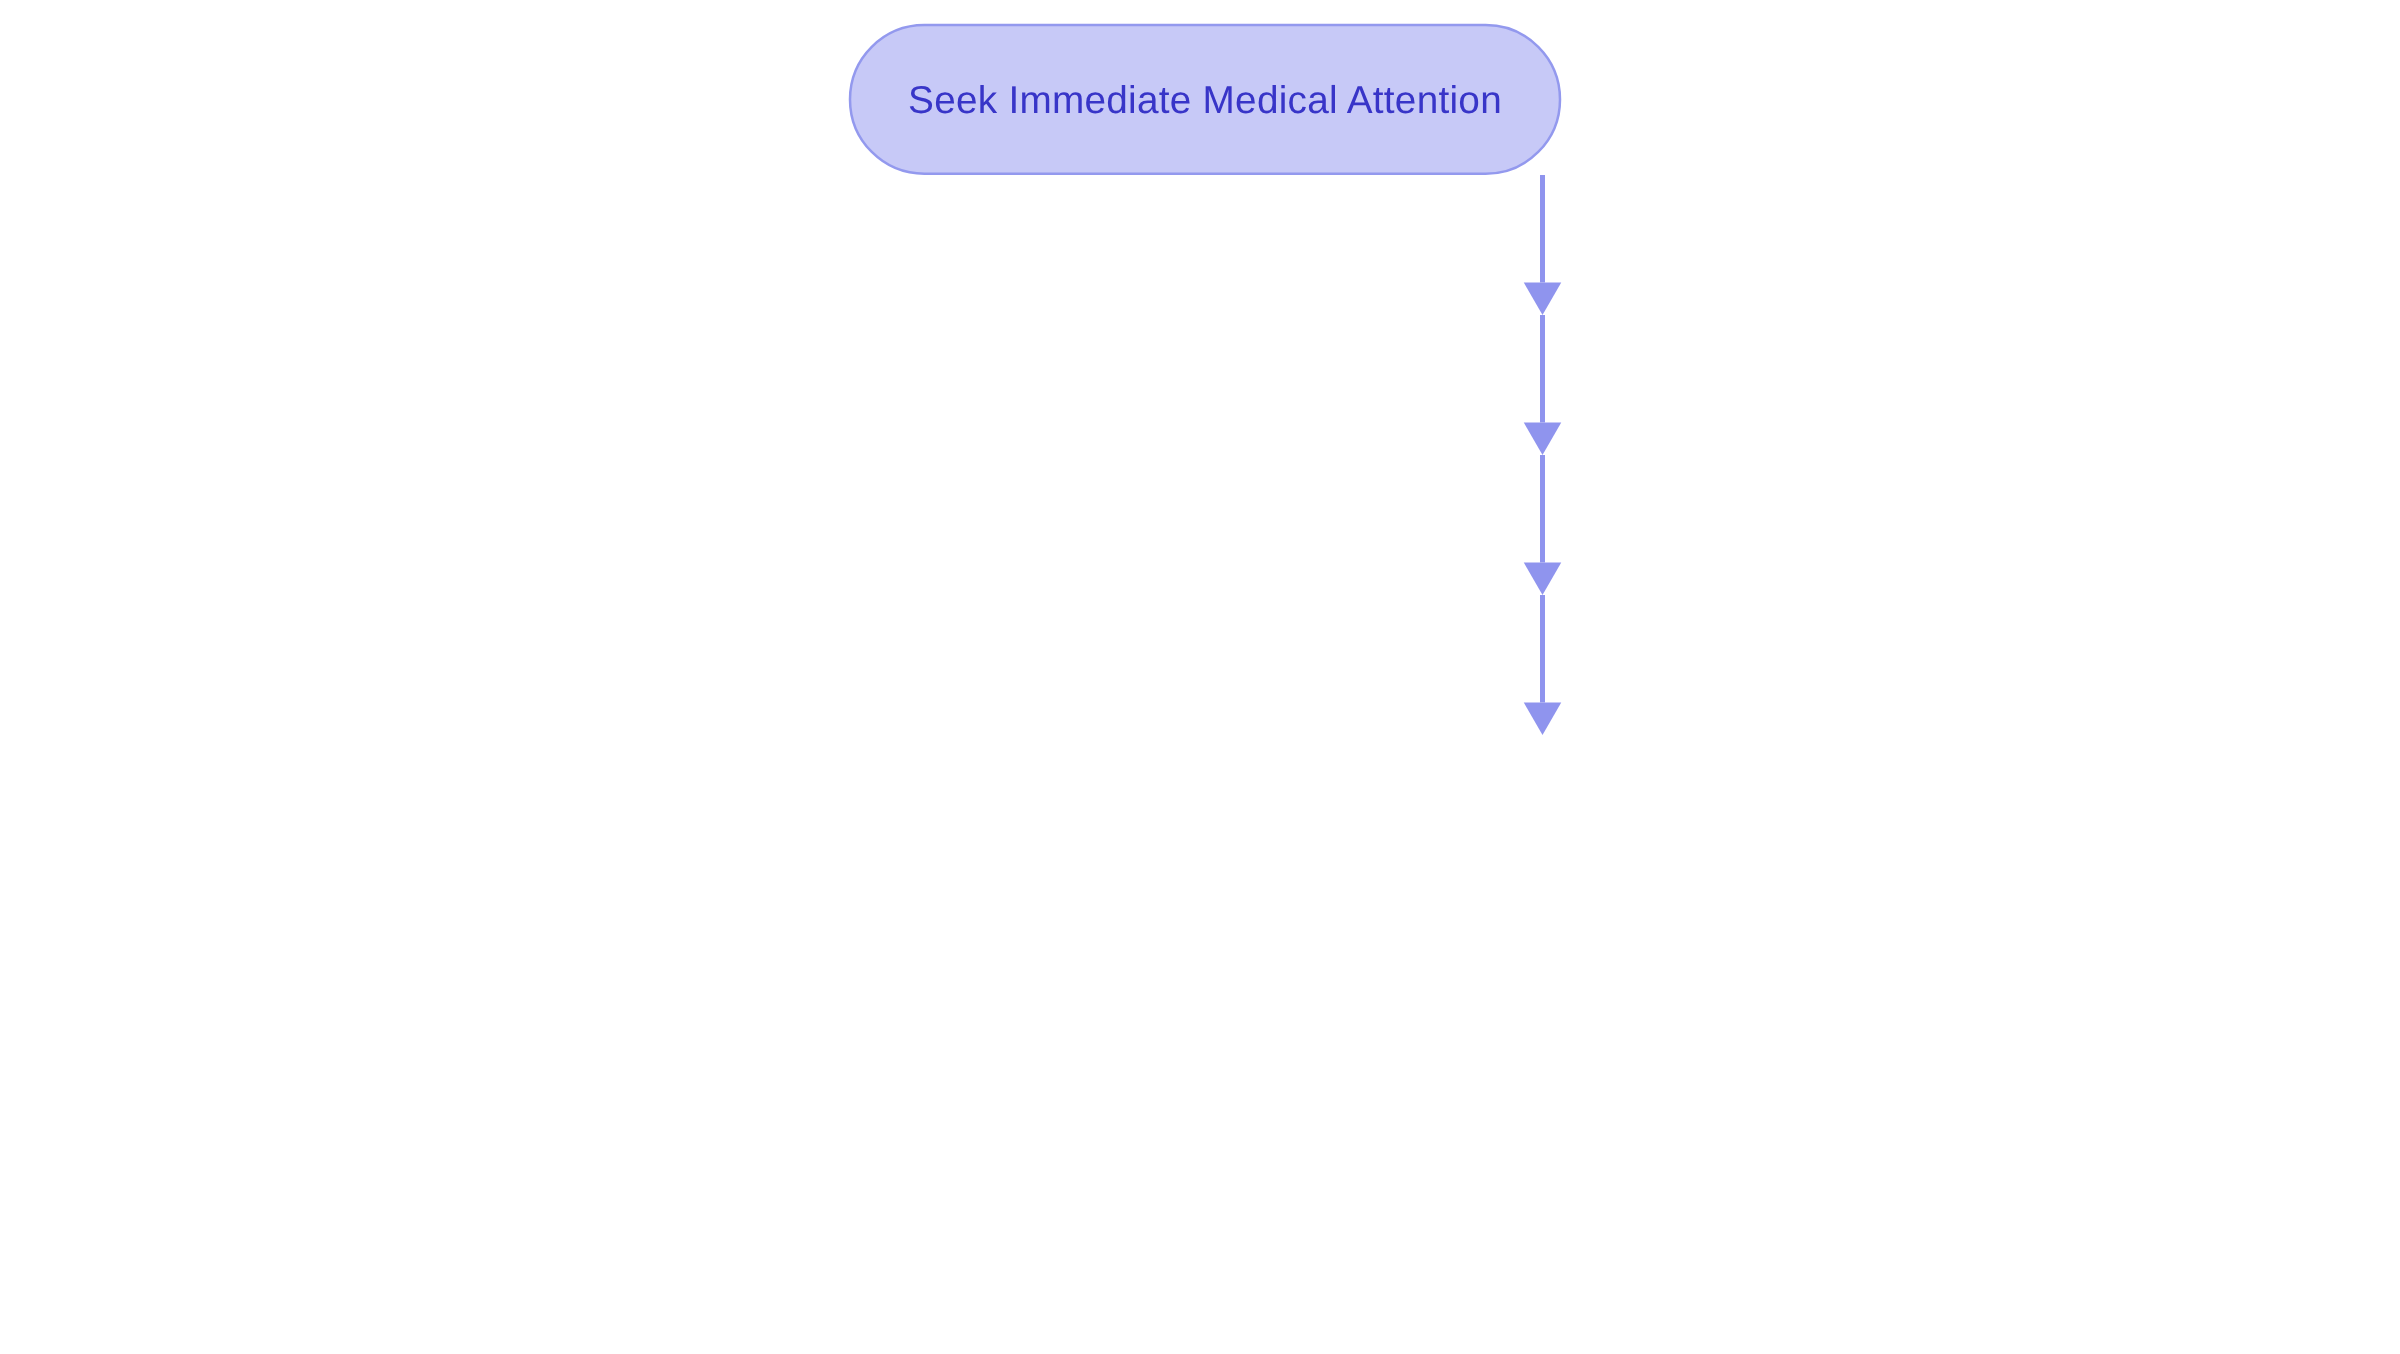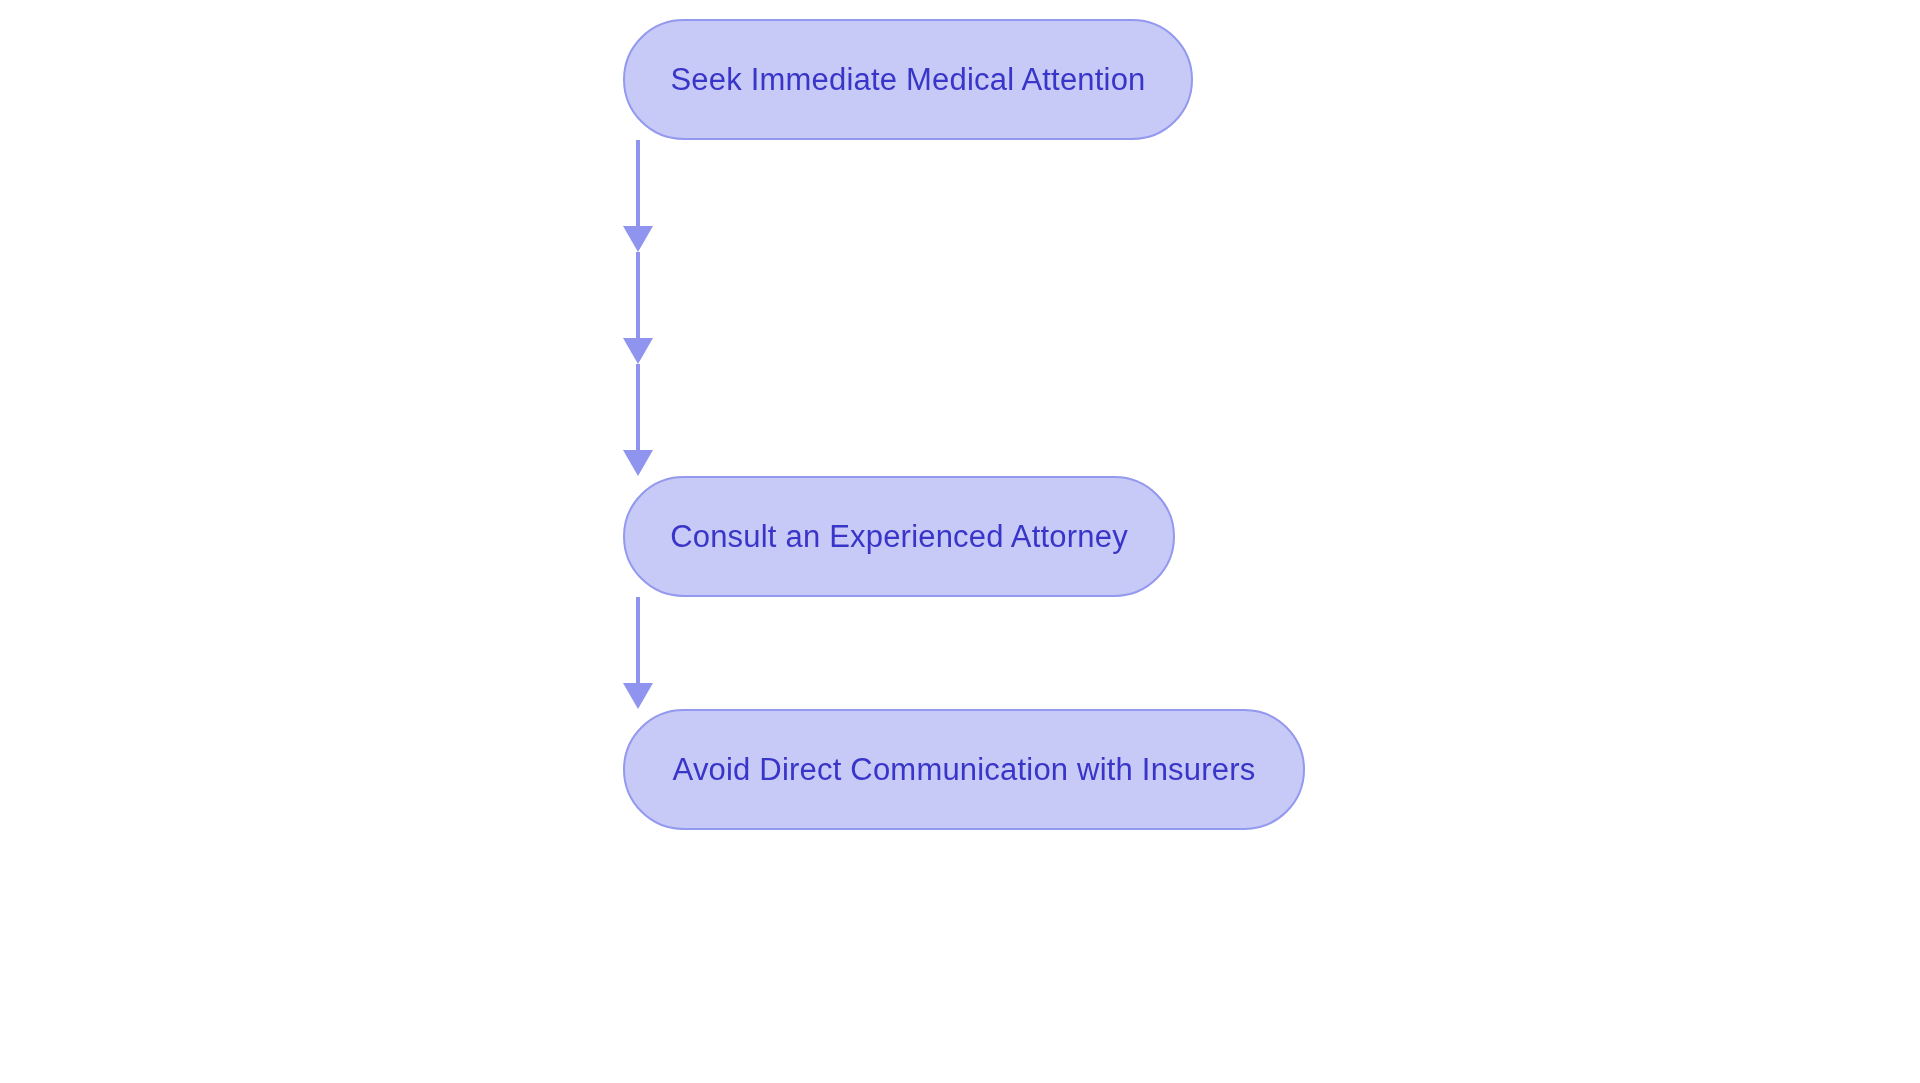--- a/index.html
+++ b/index.html
@@ -24,21 +24,21 @@
     overflow: hidden;
   }
   .flow {
     position: absolute;
     top: 0;
     left: 50%;
     transform: translateX(calc(-50% + 4px));
     padding-top: 19px;
     display: flex;
     flex-direction: column;
-    align-items: flex-start;
+    align-items: flex-end;
   }
   .node {
     height: 121px;
     background: var(--node-fill);
     border: 2px solid var(--node-border);
     border-radius: 60.5px;
     display: flex;
     align-items: center;
     justify-content: center;
     flex: none;
@@ -95,27 +95,21 @@
       <div class="arrow-line"></div>
       <div class="arrow-head"></div>
     </div>
 
 
     <div class="arrow">
       <div class="arrow-line"></div>
       <div class="arrow-head"></div>
     </div>
 
-    <div class="node w3">
-      <span class="node-label">Consult an Experienced Attorney</span>
-    </div>
 
     <div class="arrow">
       <div class="arrow-line"></div>
       <div class="arrow-head"></div>
     </div>
 
-    <div class="node w4">
-      <span class="node-label">Avoid Direct Communication with Insurers</span>
-    </div>
 
   </div>
 </div>
 
 </body></html>

